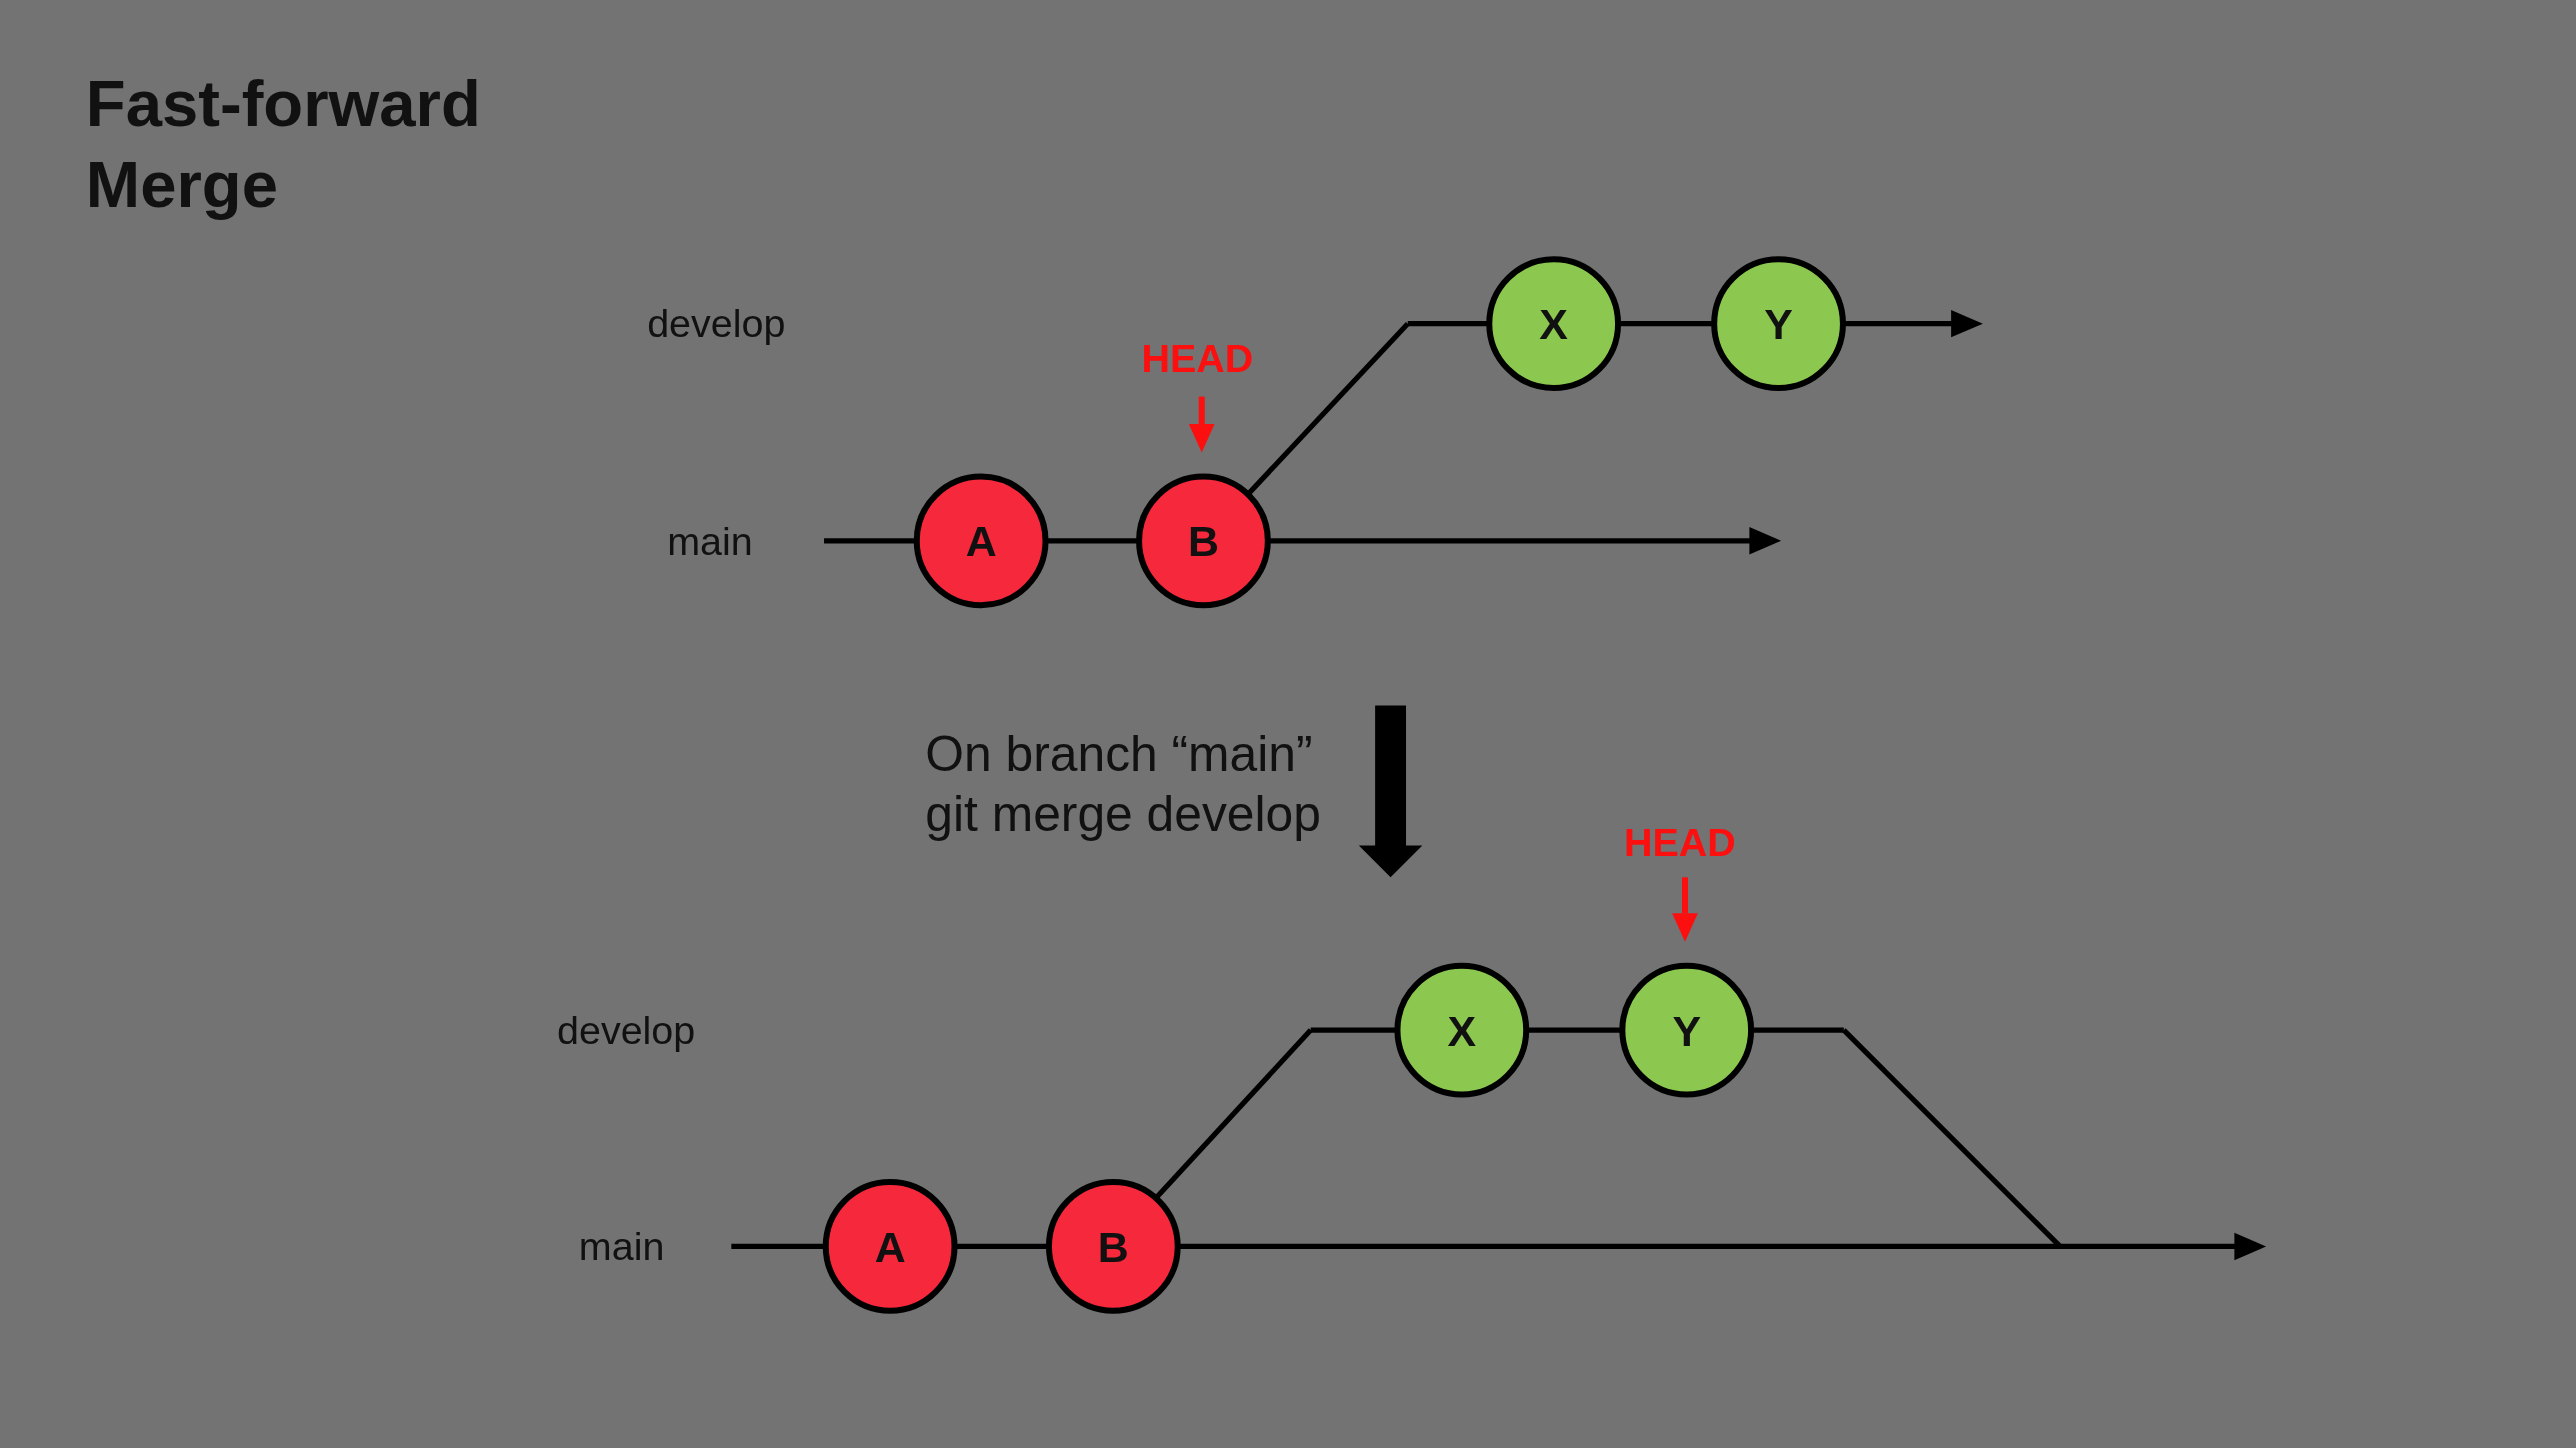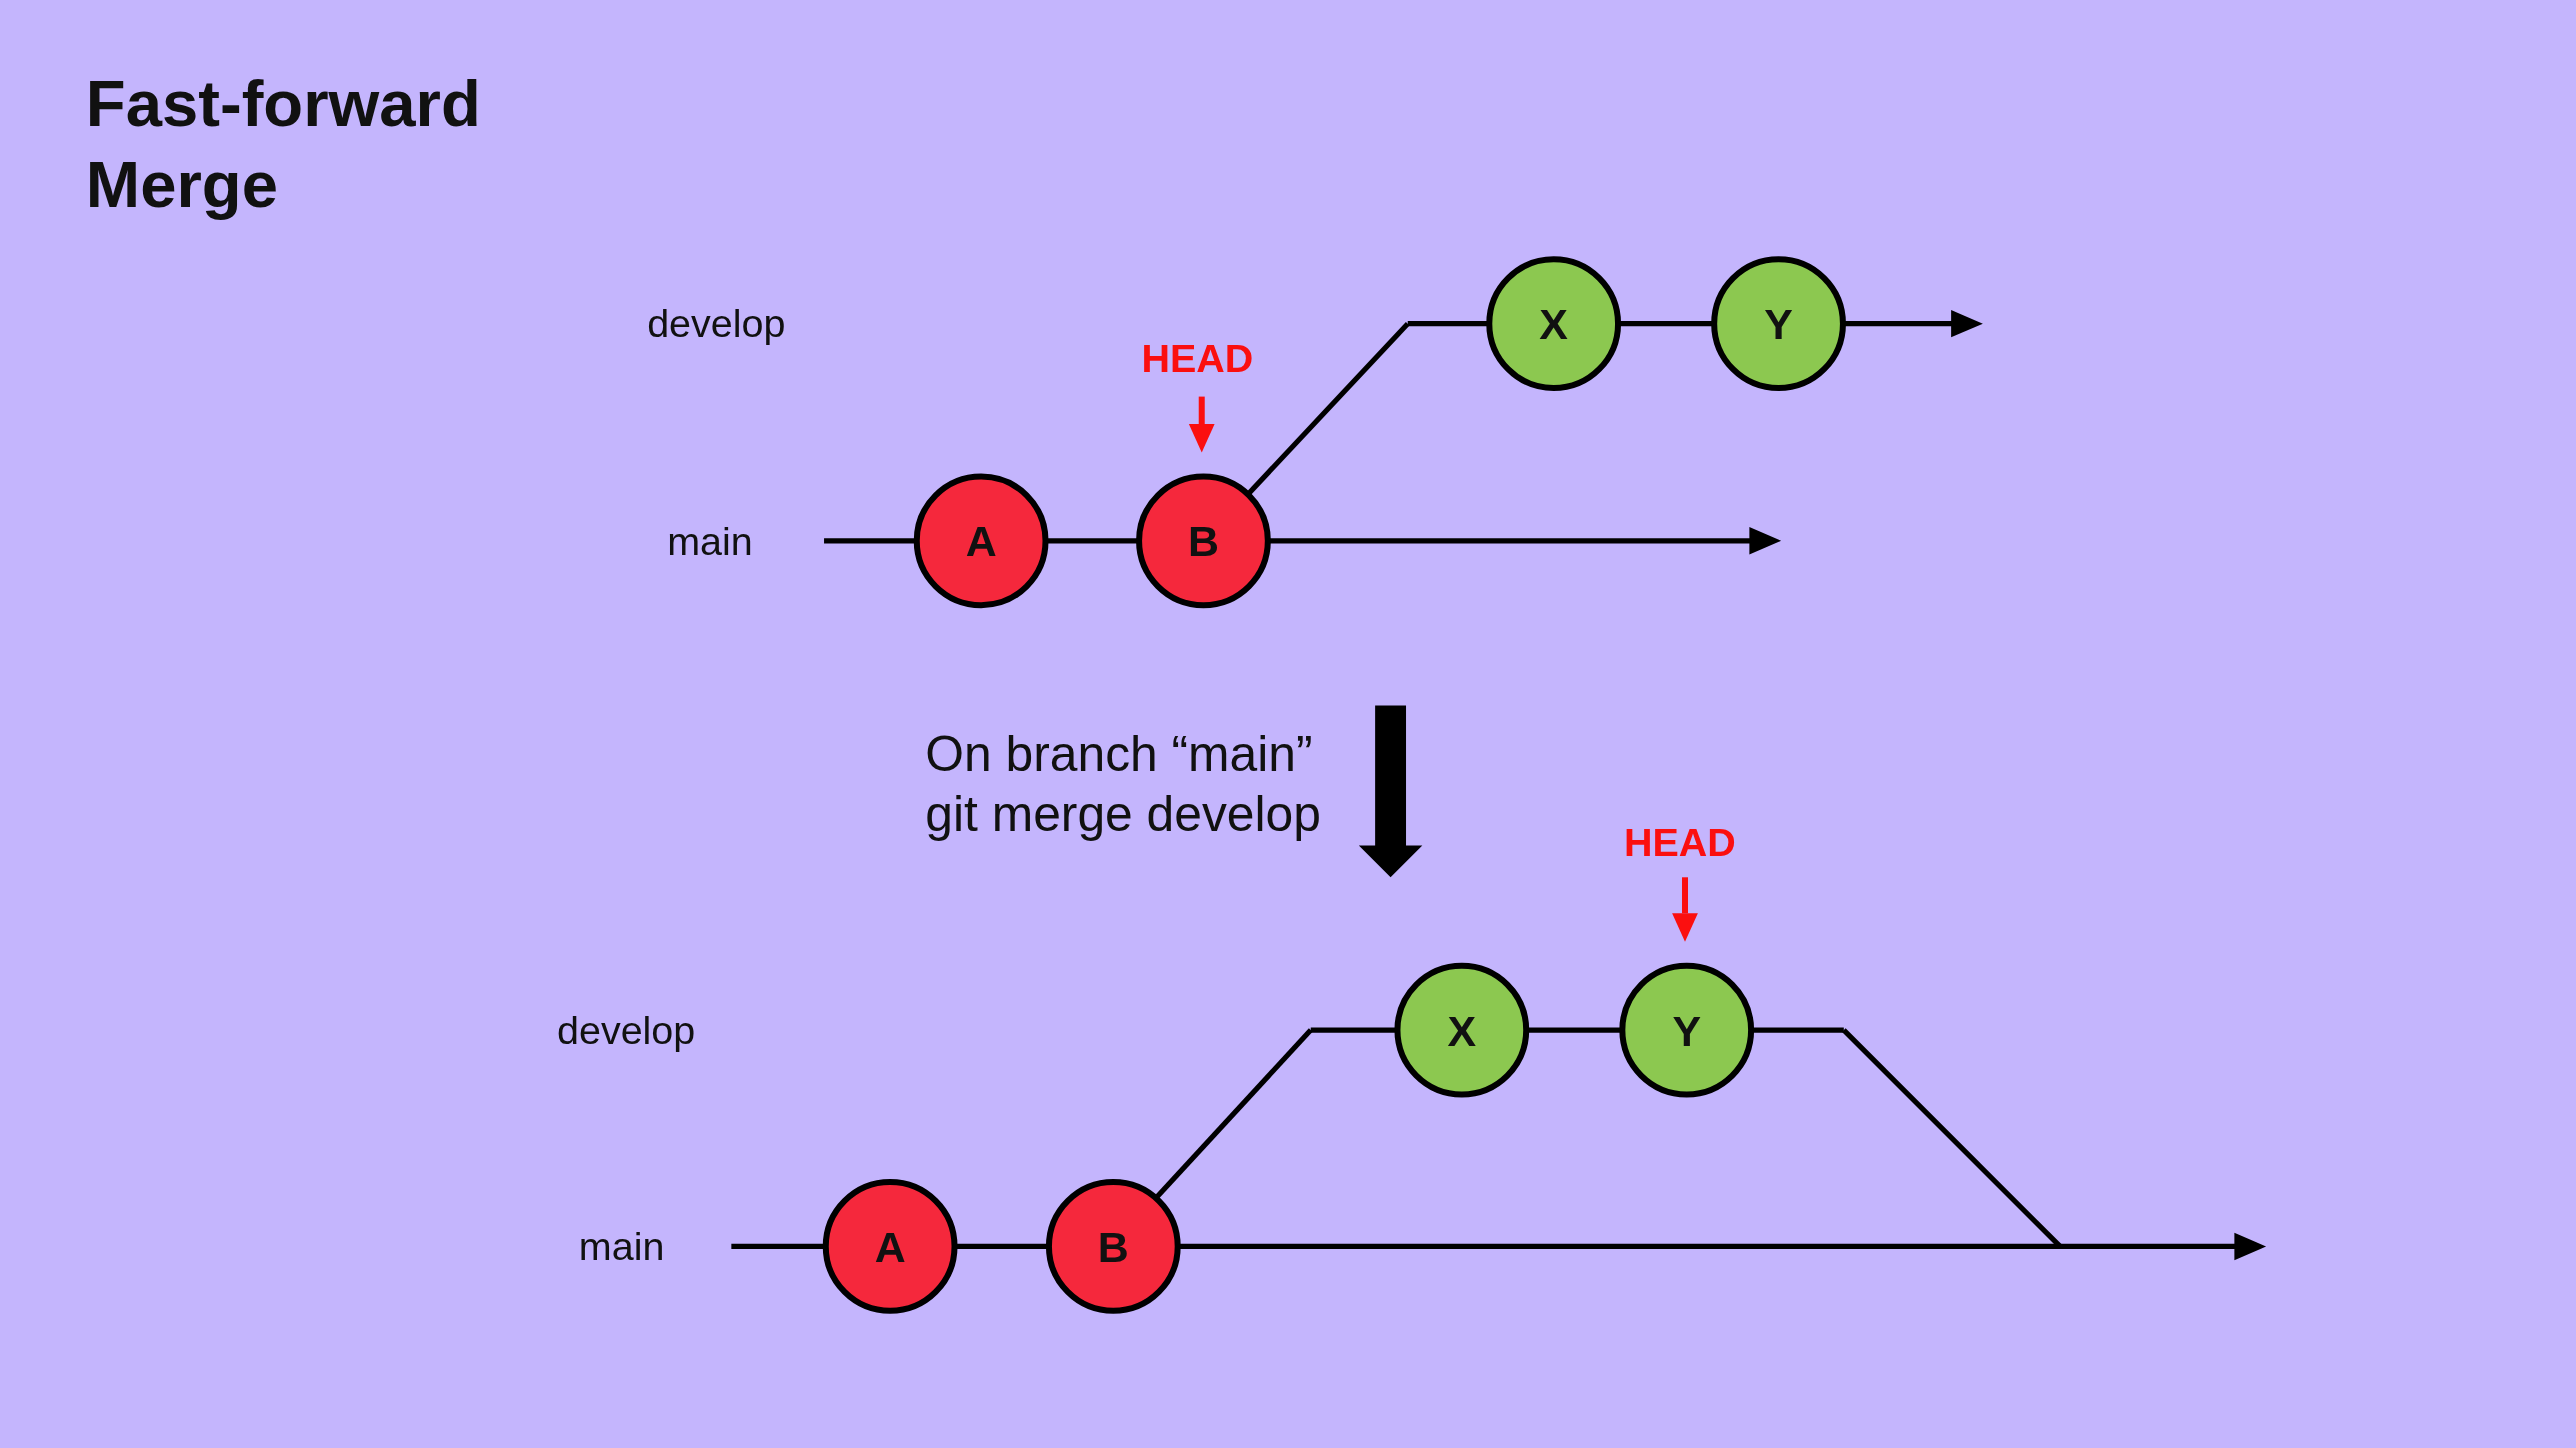--- a/index.html
+++ b/index.html
@@ -1,20 +1,20 @@
 <!DOCTYPE html>
 <html style="font-size:13.7px"><head>
 <meta charset="utf-8">
 <style>
   html, body { margin: 0; padding: 0; background: #ffffff; }
   .page {
     position: relative;
     width: 2576px;
     height: 1449px;
-    background: #c4b5fd;
+    background: #737373;
     font-family: "Liberation Sans", sans-serif;
   }
   svg { display: block; }
 
   .title-text {
     font-size: 76px;
     font-weight: 700;
     fill: #111111;
   }
   .branch-label {

